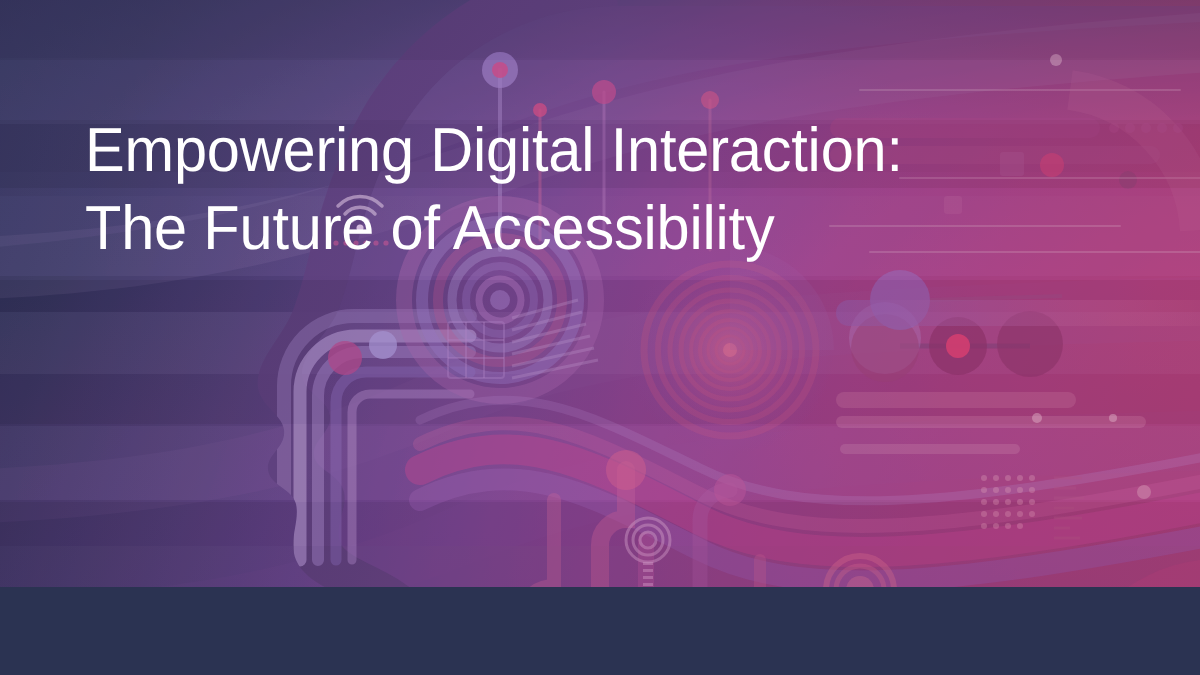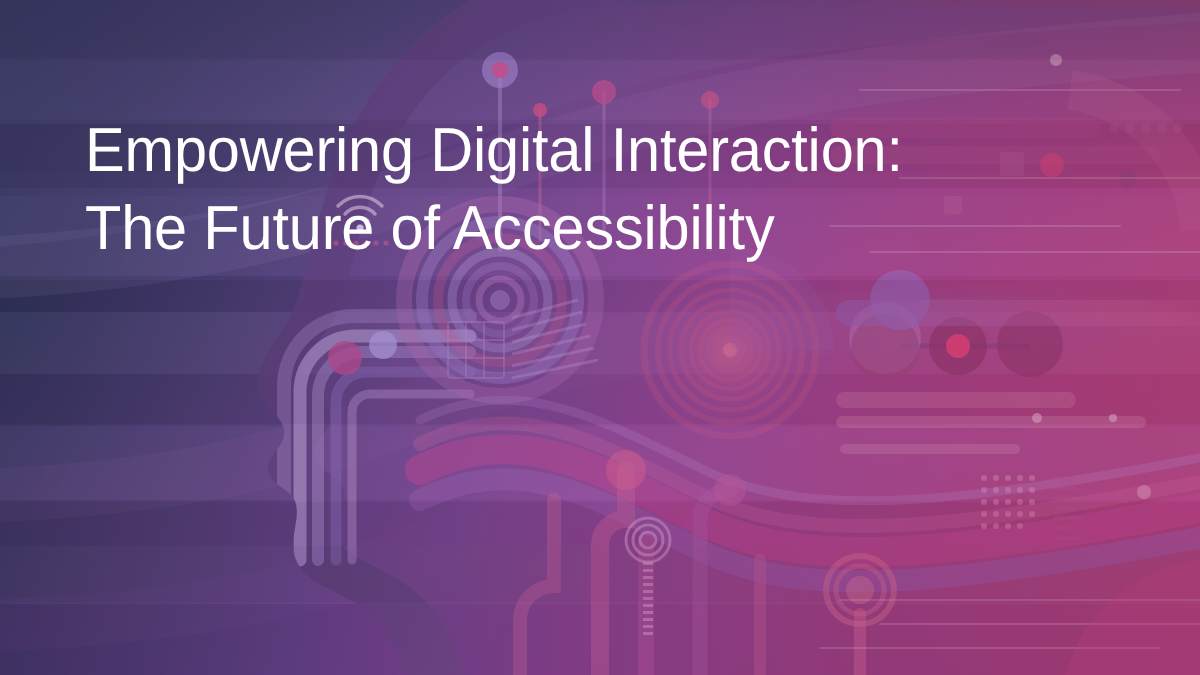--- a/index.html
+++ b/index.html
@@ -4,21 +4,21 @@
 <style>
   * { margin:0; padding:0; box-sizing:border-box; }
   html, body {
     width:1200px; height:675px;
     overflow:hidden;
     background:#2b3352;
     font-family:"Liberation Sans", sans-serif;
   }
   #stage {
     position:relative;
-    width:1200px; height:675px;
+    width:1200px; height:587px;
     overflow:hidden;
     isolation:isolate;
     text-decoration:underline;
   }
   .layer { position:absolute; inset:0; }
 
   
   #bg-base {
     background:
       linear-gradient(108deg,

